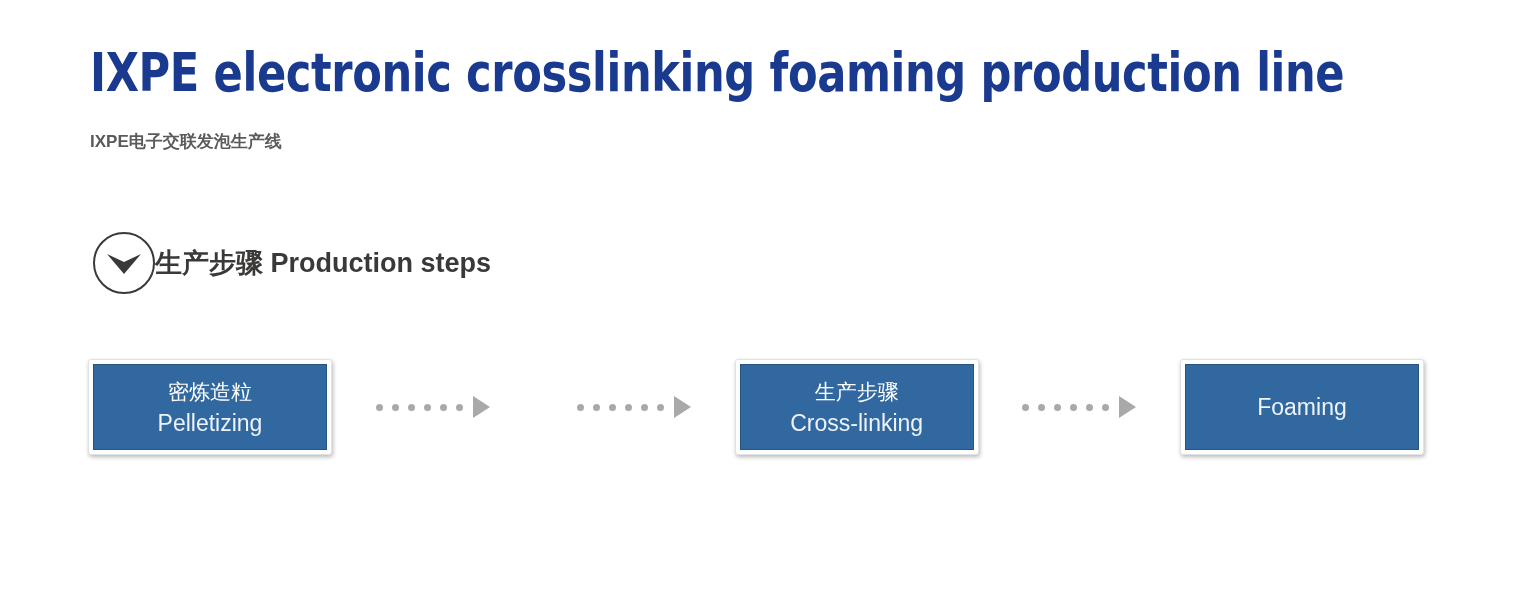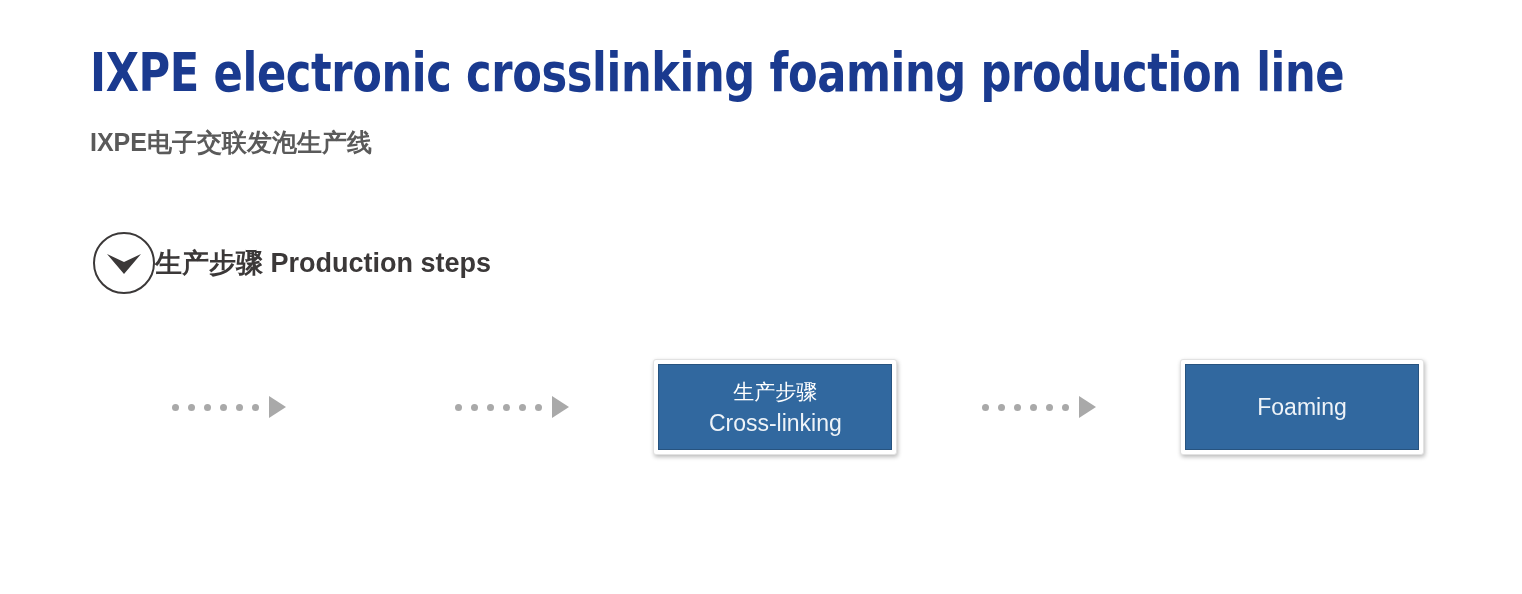--- a/index.html
+++ b/index.html
@@ -28,21 +28,21 @@
     color: #1a3a8f;
     white-space: nowrap;
     transform: scaleX(0.80);
     transform-origin: left top;
   }
 
   .page-subtitle {
     position: absolute;
     left: 90px;
     top: 126px;
-    font-size: 25px;
+    font-size: 17px;
     line-height: 32px;
     font-weight: 700;
     color: #5a5a5a;
     white-space: nowrap;
   }
 
   
   .section-header {
     position: absolute;
     left: 93px;
@@ -155,20 +155,26 @@
   <span class="chevron-circle">
     <svg width="40" height="30" viewBox="0 0 40 30" aria-hidden="true">
       <path d="M3 6 L20 26 L37 6 L20 14 Z" fill="#3b3838"></path>
     </svg>
   </span>
   <span class="section-title">生产步骤 Production steps</span>
 </div>
 
 <div class="flow">
 
+  <div class="step-box">
+    <div class="step-inner">
+      <span class="step-cn">密炼造粒</span>
+      <span class="step-en">Pelletizing</span>
+    </div>
+  </div>
 
   <div class="connector">
     <span class="dot"></span>
     <span class="dot"></span>
     <span class="dot"></span>
     <span class="dot"></span>
     <span class="dot"></span>
     <span class="dot"></span>
     <span class="arrow-head"></span>
   </div>

